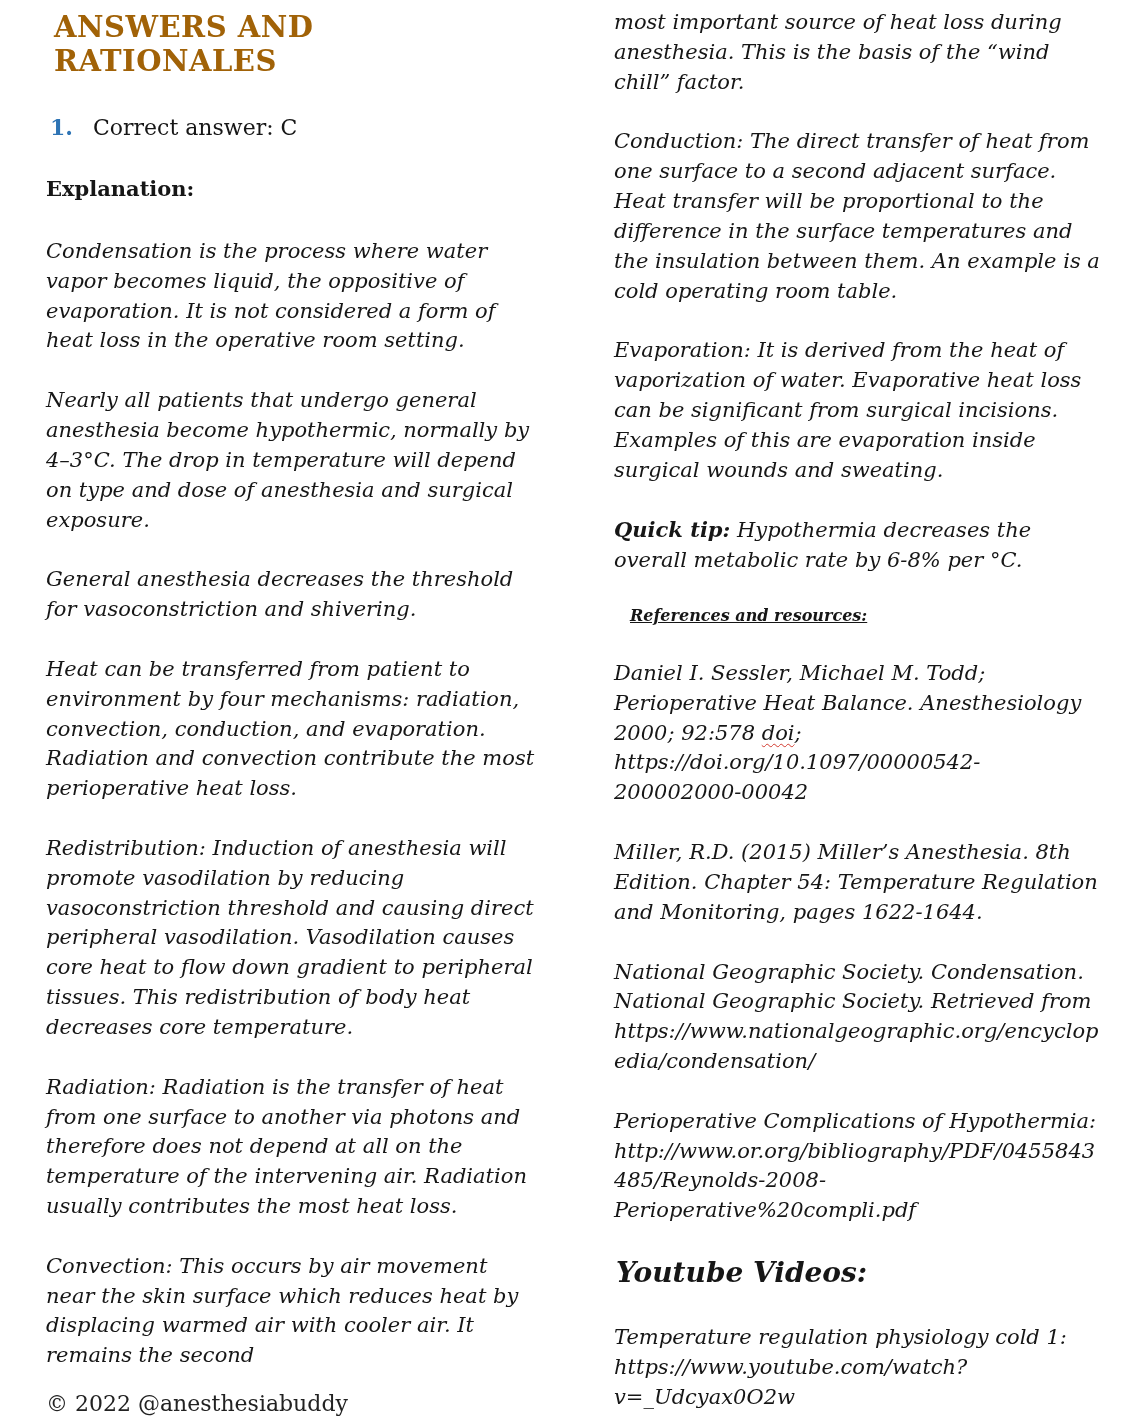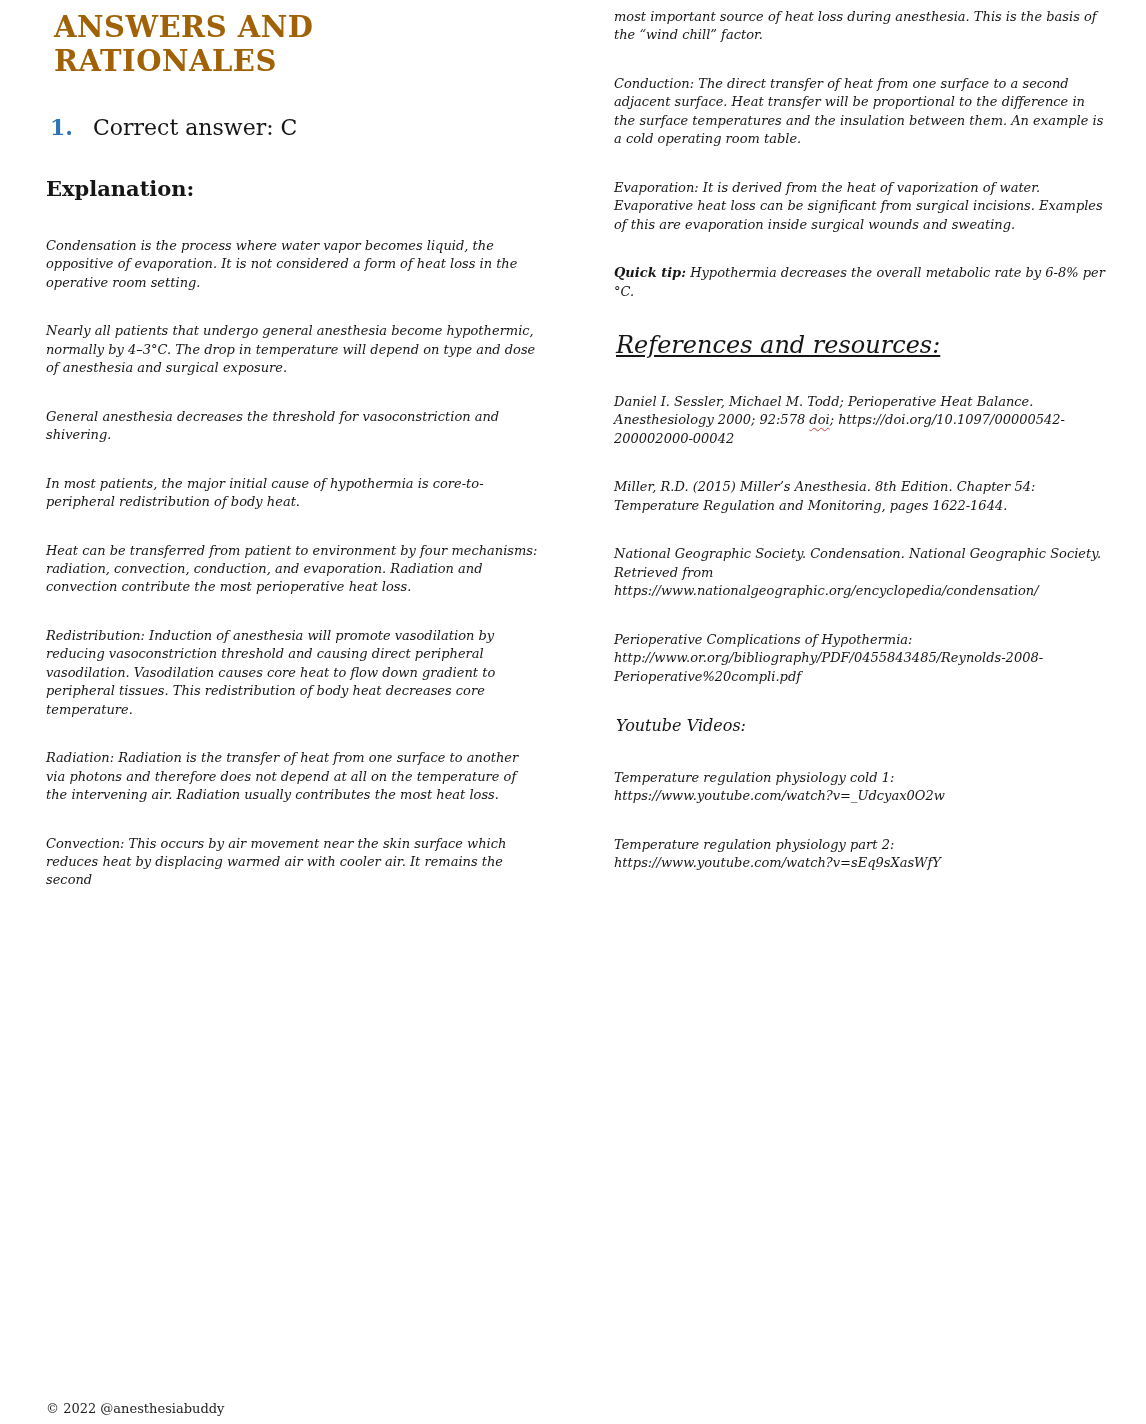--- a/index.html
+++ b/index.html
@@ -38,40 +38,40 @@
     margin-right: 20px;
   }
   .heading {
     font-size: 21px;
     font-weight: bold;
     font-style: normal;
     margin: 12px 0 36px 0;
   }
   .para {
     font-style: italic;
-    font-size: 13px;
+    font-size: 21px;
     line-height: 1.42;
     margin: 0 0 30px 0;
   }
   .para:last-child { margin-bottom: 0; }
   .break { overflow-wrap: anywhere; }
 
   .qt-label { font-weight: bold; }
 
   .ref-heading {
-    font-size: 24px;
-    font-weight: normal;
+    font-size: 16px;
+    font-weight: bold;
     font-style: italic;
-    margin: 4px 0 34px 2px;
+    margin: 4px 0 34px 16px;
   }
   .ref-heading .underlined { text-decoration: underline; }
 
   .yt-heading {
-    font-size: 16px;
-    font-weight: normal;
+    font-size: 28px;
+    font-weight: bold;
     font-style: italic;
     margin: 6px 0 34px 2px;
   }
 
   .squiggle {
     text-decoration: underline;
     text-decoration-style: wavy;
     text-decoration-color: #D23B2F;
     text-decoration-thickness: 1px;
     text-underline-offset: 3px;
@@ -81,21 +81,21 @@
     color: inherit;
     display: block;
     overflow-wrap: anywhere;
     cursor: pointer;
   }
 
   .footer {
     position: absolute;
     left: 46px;
     bottom: 8px;
-    font-size: 13px;
+    font-size: 22px;
     font-style: normal;
     color: #222222;
     background: #ffffff;
     padding-right: 10px;
     margin-top: 40px;
   }
 </style>
 </head>
 <body>
 
@@ -104,21 +104,20 @@
   <div class="col">
     <h1 class="title">ANSWERS AND RATIONALES</h1>
 
     <p class="answer-line"><span class="answer-number">1.</span><span>Correct answer: C</span></p>
 
     <h2 class="heading">Explanation:</h2>
 
     <p class="para">Condensation is the process where water vapor becomes liquid, the oppositive of evaporation. It is not considered a form of heat loss in the operative room setting.</p>
     <p class="para">Nearly all patients that undergo general anesthesia become hypothermic, normally by 4–3°C. The drop in temperature will depend on type and dose of anesthesia and surgical exposure.</p>
     <p class="para">General anesthesia decreases the threshold for vasoconstriction and shivering.</p>
-    <p class="para">In most patients, the major initial cause of hypothermia is core-to-peripheral redistribution of body heat.</p>
     <p class="para">Heat can be transferred from patient to environment by four mechanisms:  radiation, convection, conduction, and evaporation. Radiation and convection contribute the most perioperative heat loss.</p>
     <p class="para">Redistribution: Induction of anesthesia will promote vasodilation by reducing vasoconstriction threshold and causing direct peripheral vasodilation. Vasodilation causes core heat to flow down gradient to peripheral tissues. This redistribution of body heat decreases core temperature.</p>
     <p class="para">Radiation: Radiation is the transfer of heat from one surface to another via photons and therefore does not depend at all on the temperature of the intervening air. Radiation usually contributes the most heat loss.</p>
     <p class="para">Convection: This occurs by air movement near the skin surface which reduces heat by displacing warmed air with cooler air. It remains the second</p>
   </div>
 
   <div class="col">
     <p class="para">most important source of heat loss during anesthesia. This is the basis of the “wind chill” factor.</p>
     <p class="para">Conduction: The direct transfer of heat from one surface to a second adjacent surface. Heat transfer will be proportional to the difference in the surface temperatures and the insulation between them. An example is a cold operating room table.</p>
     <p class="para">Evaporation: It is derived from the heat of vaporization of water. Evaporative heat loss can be significant from surgical incisions. Examples of this are evaporation inside surgical wounds and sweating.</p>

